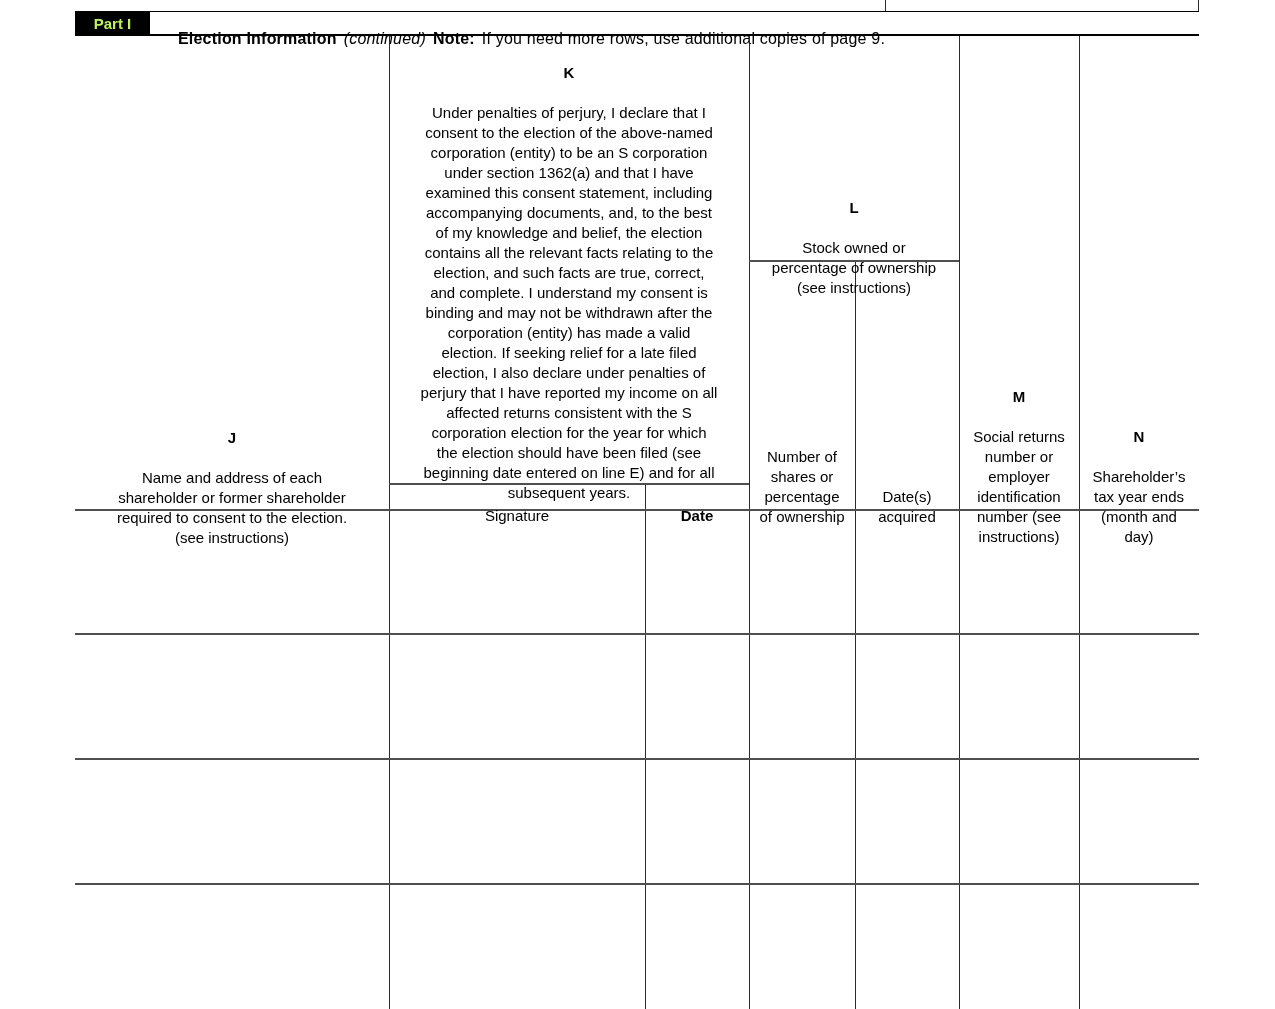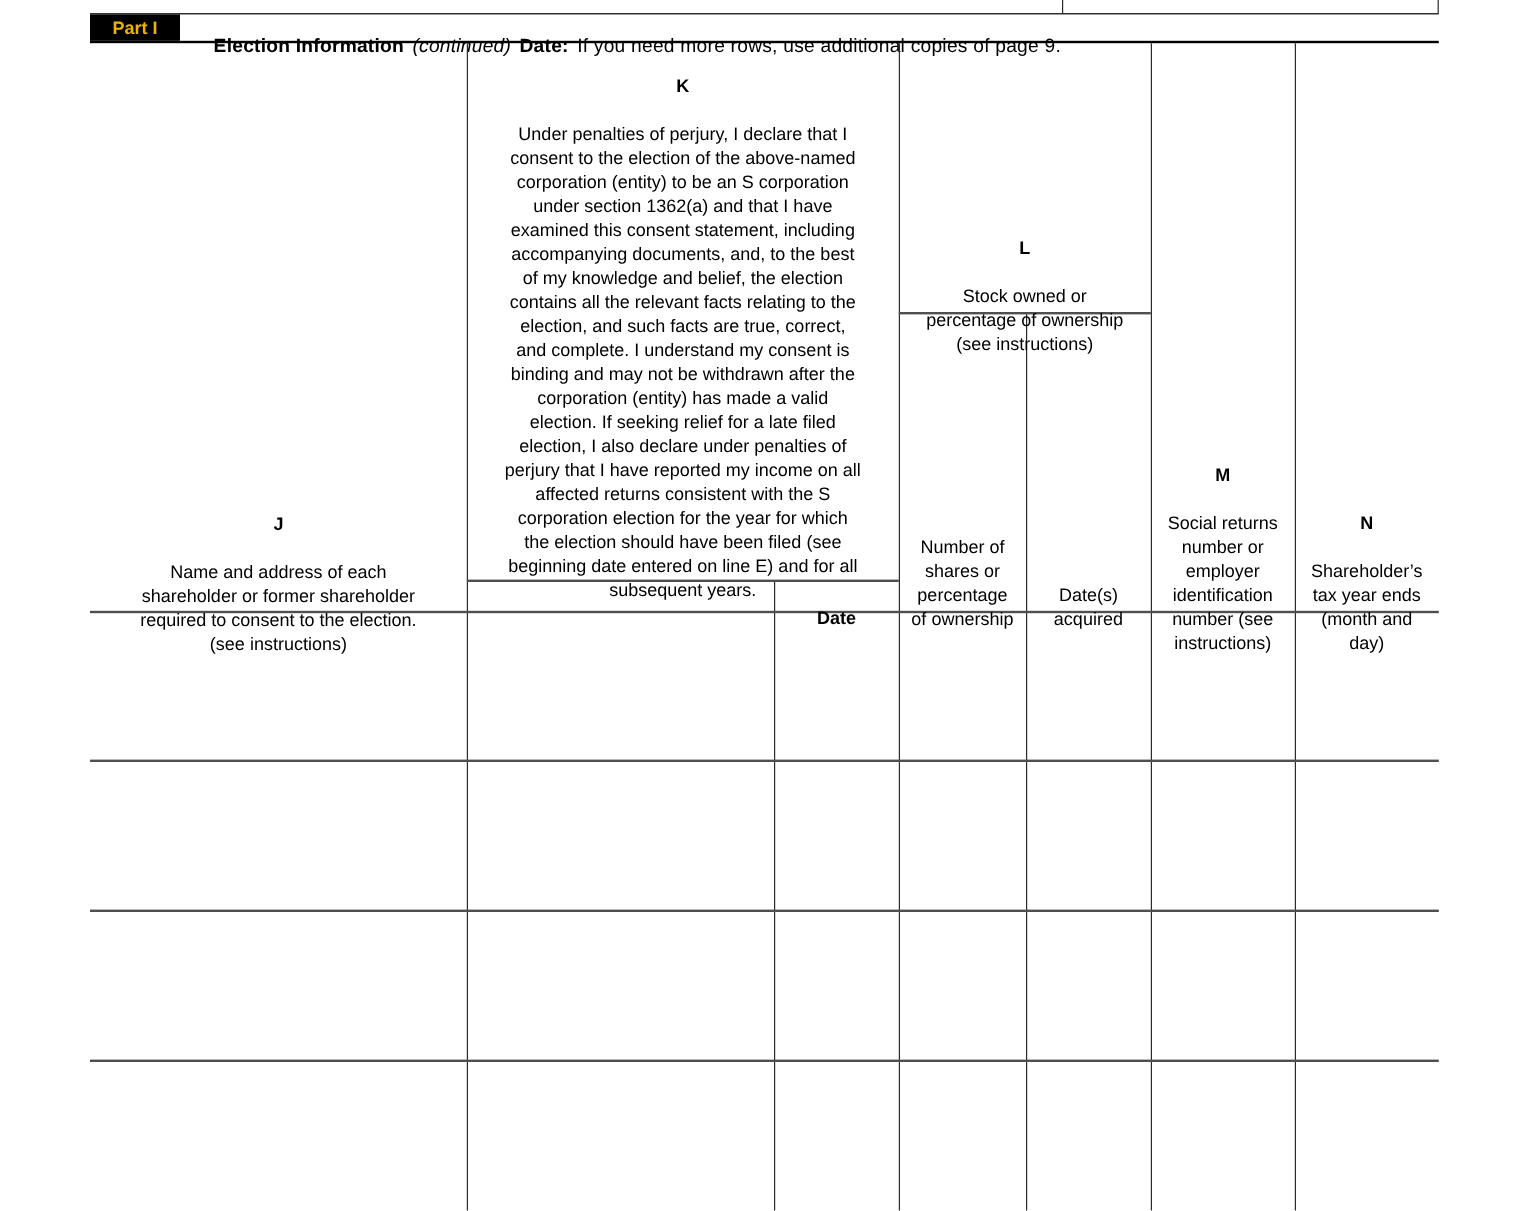--- a/index.html
+++ b/index.html
@@ -17,21 +17,21 @@
   .hline-thin { position: absolute; height: 1px; background: #000000; }
   .hline-black { position: absolute; height: 2px; background: #000000; }
 
   
   #part-bar {
     position: absolute; left: 75px; top: 12px; width: 1124px; height: 22px;
     display: flex; align-items: center;
   }
   #part-box {
     position: absolute; left: 0; top: 0; width: 75px; height: 22px;
-    background: #000000; color: #eab308;
+    background: #000000; color: #bef264;
     display: flex; align-items: center; justify-content: center;
     font-weight: bold; font-size: 15px;
   }
   #part-title {
     position: absolute; left: 103px; top: 16px; height: 22px;
     display: flex; align-items: center; gap: 7px;
     font-size: 16px; letter-spacing: 0.2px; white-space: nowrap;
   }
   #part-title .b { font-weight: bold; }
   #part-title .i { font-style: italic; }
@@ -67,21 +67,21 @@
   <div class="hline-thin" style="left:75px; top:11px; width:1124px;"></div>
   <div class="hline-black" style="left:75px; top:34px; width:1124px;"></div>
 
   <div id="part-bar">
     <div id="part-box">
       <span>Part I</span>
     </div>
     <div id="part-title">
       <span class="b">Election Information</span>
       <span class="i">(continued)</span>
-      <span class="b">Date:</span>
+      <span class="b">Note:</span>
       <span>If you need more rows, use additional copies of page 9.</span>
     </div>
   </div>
 
   <div class="vline" style="left:389px; top:36px; height:973px;"></div>
   <div class="vline" style="left:645px; top:484px; height:525px;"></div>
   <div class="vline" style="left:749px; top:36px; height:973px;"></div>
   <div class="vline" style="left:855px; top:261px; height:748px;"></div>
   <div class="vline" style="left:959px; top:36px; height:973px;"></div>
   <div class="vline" style="left:1079px; top:36px; height:973px;"></div>
@@ -118,20 +118,23 @@
 election. If seeking relief for a late filed
 election, I also declare under penalties of
 perjury that I have reported my income on all
 affected returns consistent with the S
 corporation election for the year for which
 the election should have been filed (see
 beginning date entered on line E) and for all
 subsequent years.</span>
   </div>
 
+  <div class="hcell" style="left:389px; top:486px; width:256px;">
+    <span>Signature</span>
+  </div>
   <div class="hcell" style="left:645px; top:486px; width:104px;font-weight:bold;">
     <span>Date</span>
   </div>
 
   <div class="hcell" style="left:749px; top:178px; width:210px;">
     <span class="letter">L</span>
     <span>Stock owned or
 percentage of ownership
 (see instructions)</span>
   </div>

